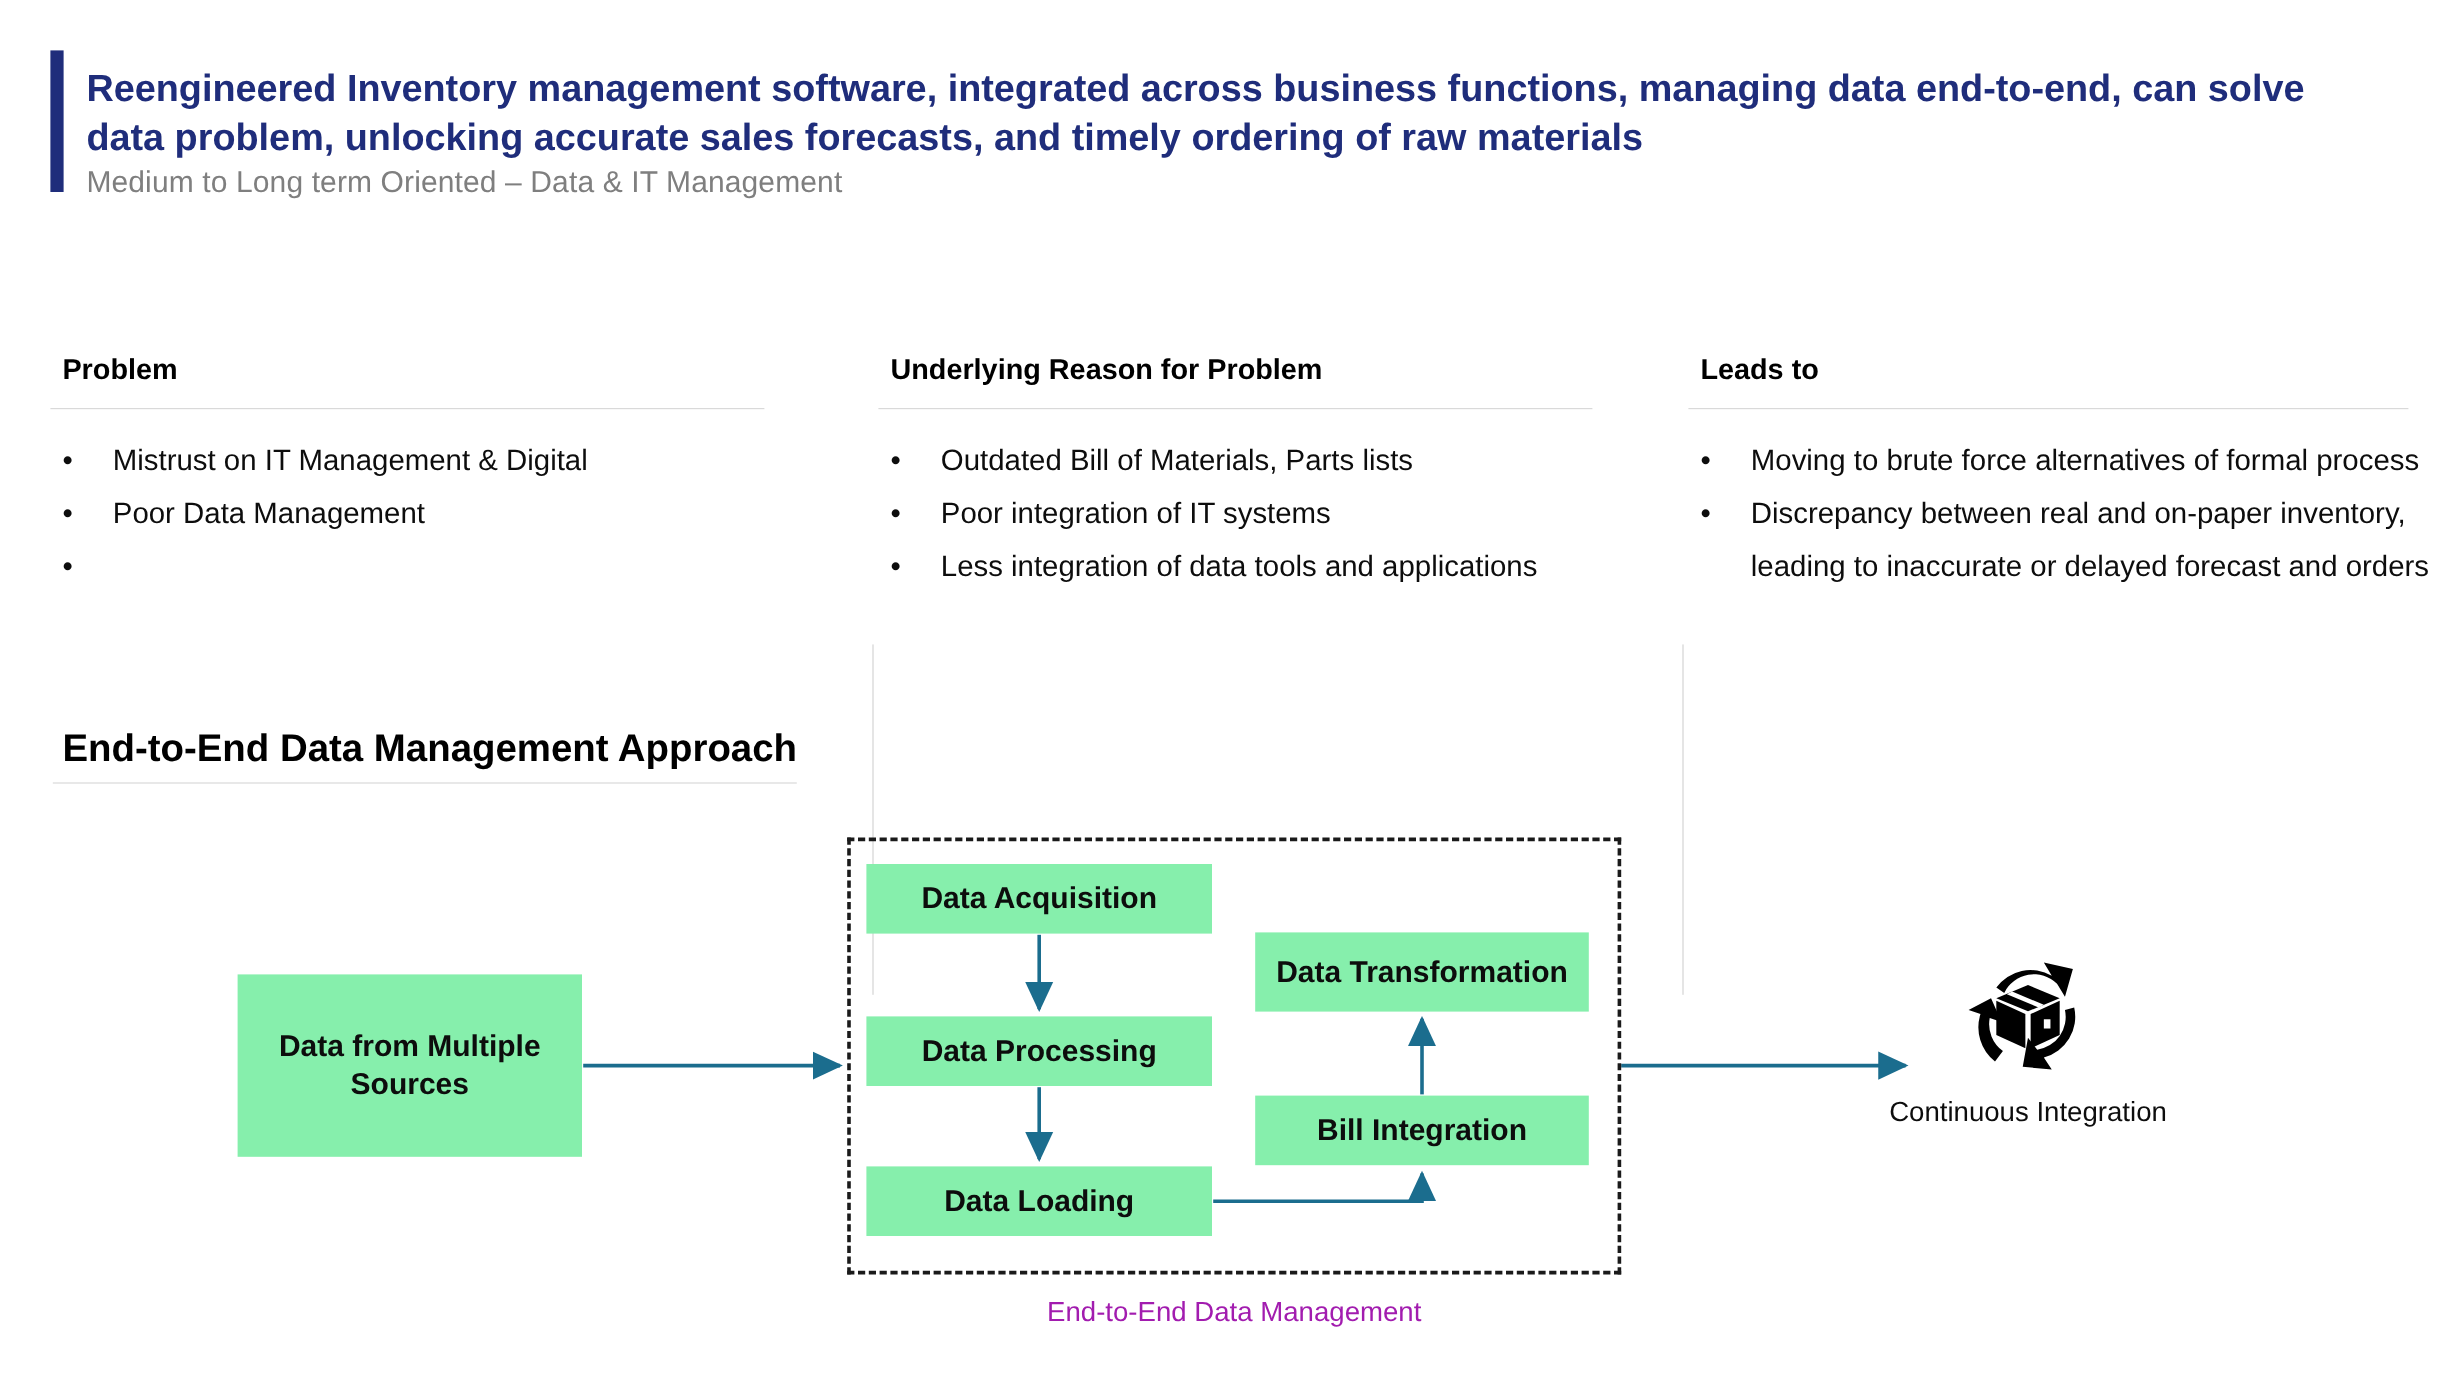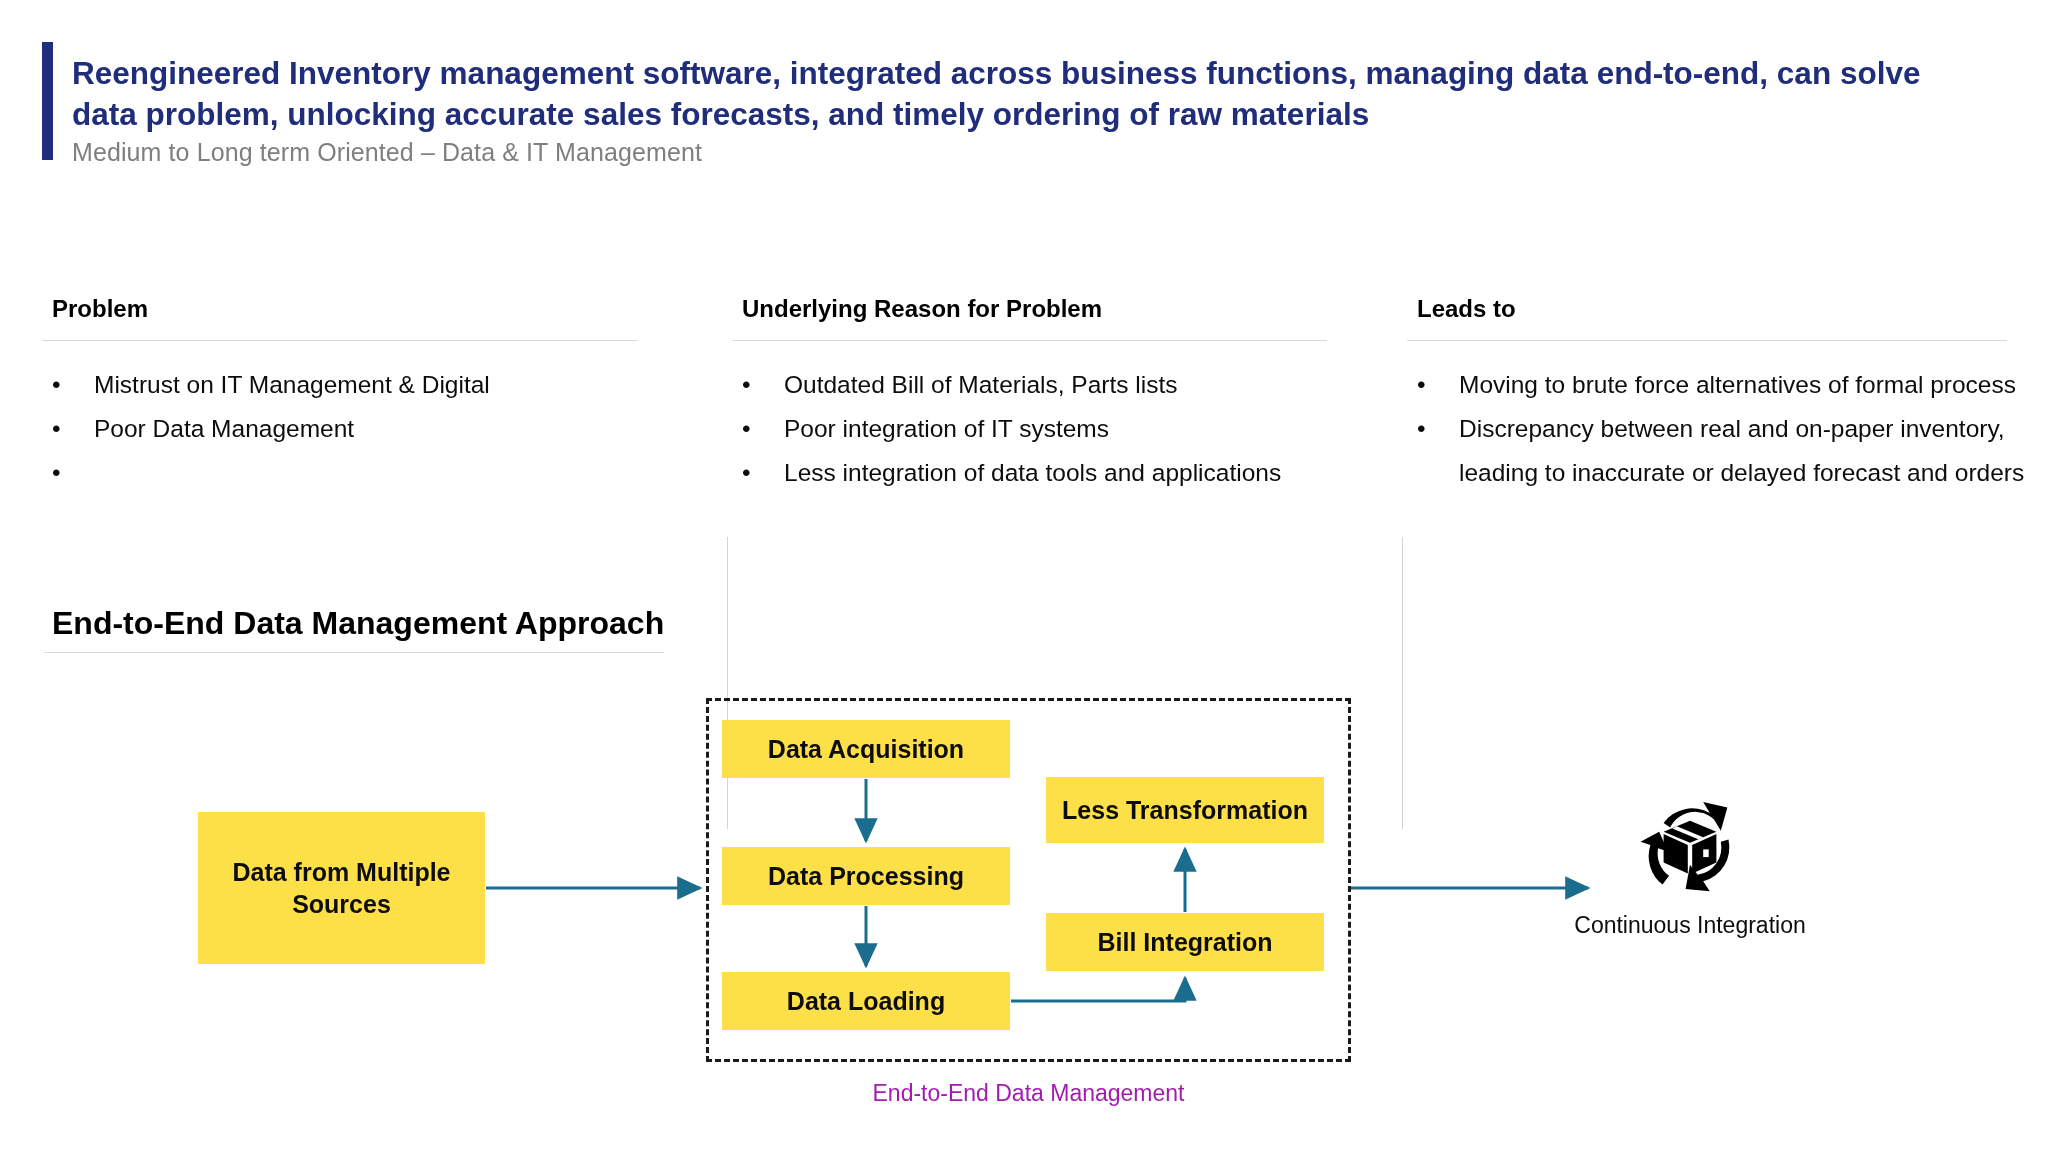--- a/index.html
+++ b/index.html
@@ -135,21 +135,21 @@
     position: absolute;
     left: 0;
     top: 0;
     width: 2048px;
     height: 1152px;
     pointer-events: none;
   }
 
   .node-box {
     position: absolute;
-    background: #fde047;
+    background: #86efac;
     display: flex;
     align-items: center;
     justify-content: center;
     text-align: center;
     font-size: 25px;
     font-weight: bold;
     color: #0d0d0d;
     line-height: 32px;
   }
 
@@ -307,21 +307,21 @@
 <div class="node-box" id="node-acquisition">
   <span>Data Acquisition</span>
 </div>
 <div class="node-box" id="node-processing">
   <span>Data Processing</span>
 </div>
 <div class="node-box" id="node-loading">
   <span>Data Loading</span>
 </div>
 <div class="node-box" id="node-transformation">
-  <span>Less Transformation</span>
+  <span>Data Transformation</span>
 </div>
 <div class="node-box" id="node-integration">
   <span>Bill Integration</span>
 </div>
 
 <div id="dashed-caption">End-to-End Data Management</div>
 
 <div id="ci-group">
   <svg id="ci-icon" viewBox="0 0 100 100">
 

